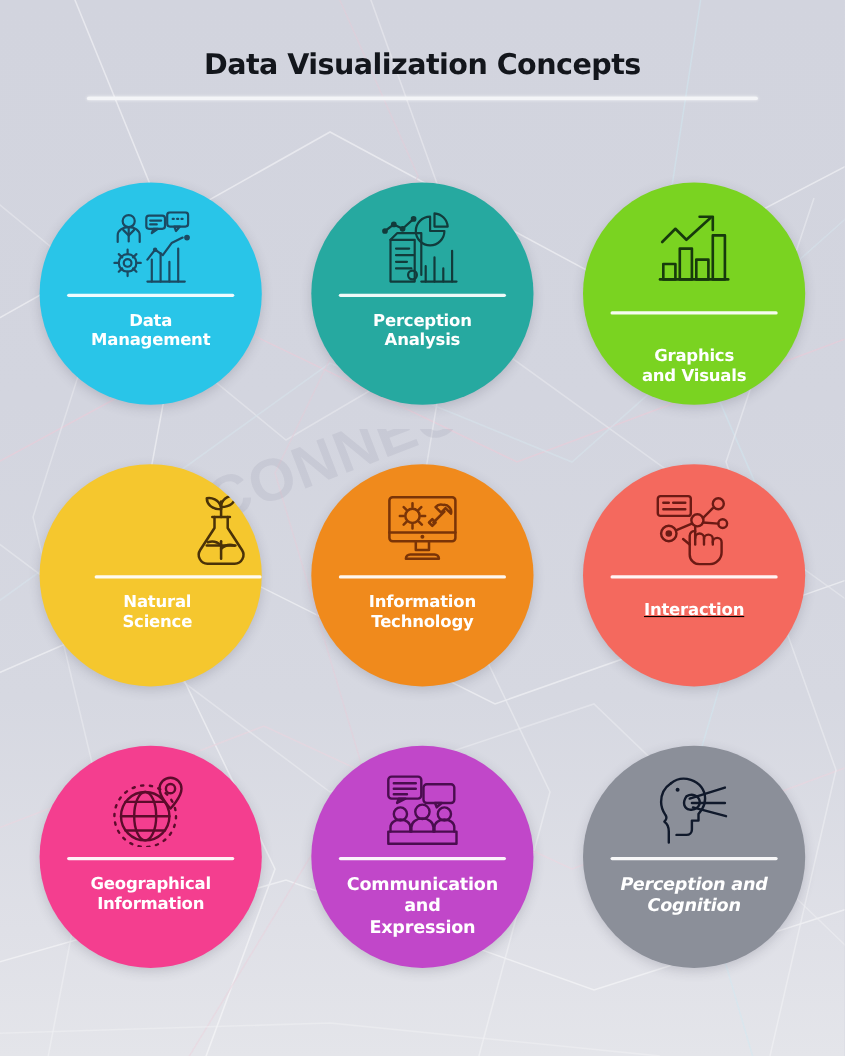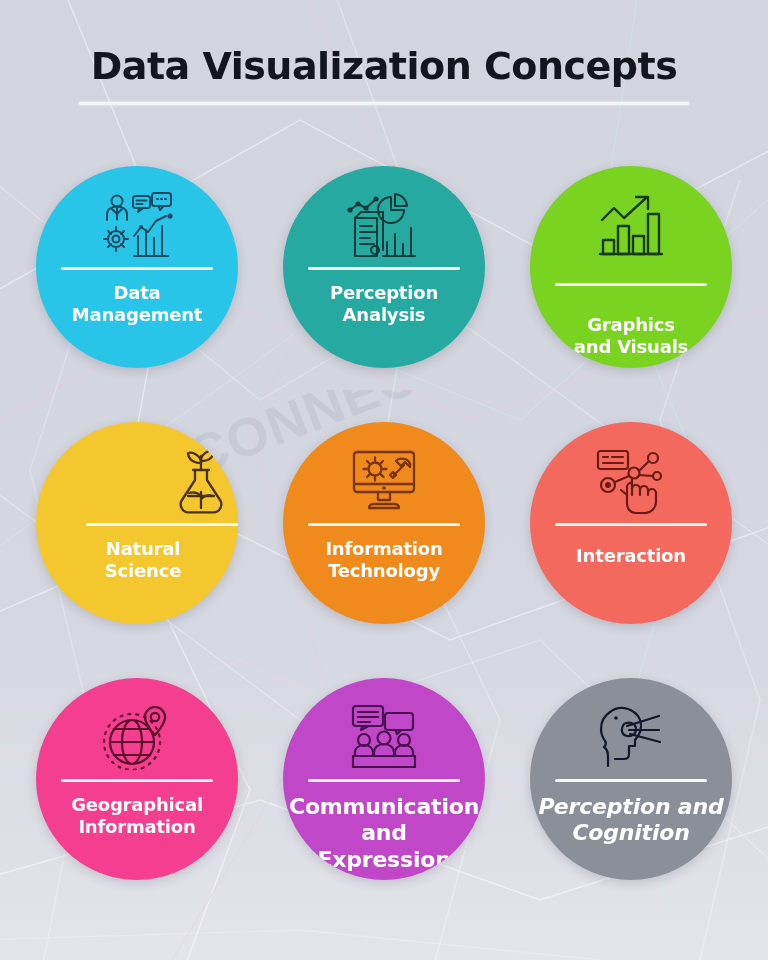--- a/index.html
+++ b/index.html
@@ -69,21 +69,21 @@
   
   .title-block {
     position: absolute;
     left: 0;
     top: 44px;
     width: 768px;
     text-align: center;
   }
   .title {
     margin: 0;
-    font-size: 38px;
+    font-size: 26px;
     font-weight: 700;
     letter-spacing: -0.5px;
     color: #13161c;
     font-family: "DejaVu Sans", sans-serif;
   }
   .title-rule {
     margin: 14px auto 0;
     width: 610px;
     height: 3px;
     border-radius: 2px;
@@ -135,29 +135,29 @@
     height: 2.5px;
     border-radius: 2px;
     background: rgba(255,255,255,.93);
     margin-top: 9px;
   }
   .circle-label {
     margin-top: 12px;
     width: 190px;
     text-align: center;
     color: #ffffff;
-    font-size: 18px;
+    font-size: 15px;
     line-height: 1.26;
     font-weight: 700;
     font-family: "DejaVu Sans", sans-serif;
     letter-spacing: -0.2px;
     white-space: pre-line;
   }
   .circle-label.small {
-    font-size: 22px;
+    font-size: 16px;
     line-height: 1.22;
   }
   .circle-label.one-line {
     margin-top: 19px;
   }
 </style>
 </head>
 <body>
 
 <div class="poster" style="background: linear-gradient(rgb(210, 212, 222) 0%, rgb(211, 213, 223) 38%, rgb(214, 216, 225) 66%, rgb(223, 224, 231) 88%, rgb(228, 229, 234) 100%);">
@@ -306,21 +306,21 @@
             <path d="M46 24l-3 3 3 3 3-3z"></path>
           </svg>
         </div>
         <div class="circle-rule"></div>
         <div class="circle-label">Information
 Technology</div>
       </div>
     </div>
 
     <div class="cell">
-      <div class="circle" style="background: rgb(244, 105, 94);">
+      <div class="circle" style="background: rgb(244, 105, 94); text-decoration: underline;">
         <div class="circle-icon">
           <svg viewBox="0 0 74 66" fill="none" stroke="#6b1a14" stroke-width="2.2" stroke-linecap="round" stroke-linejoin="round">
             <rect x="4" y="3" width="30" height="18" rx="2.5"></rect>
             <path d="M9 9h5M18 9h11M9 15h20"></path>
             <circle cx="59" cy="10" r="5"></circle>
             <circle cx="63" cy="28" r="4"></circle>
             <circle cx="14" cy="37" r="7"></circle>
             <circle cx="14" cy="37" r="3" fill="#6b1a14" stroke="none"></circle>
             <circle cx="40" cy="25" r="5.5"></circle>
             <path d="M21 34l14-6M45 23l9-9M45 27l14 1"></path>

